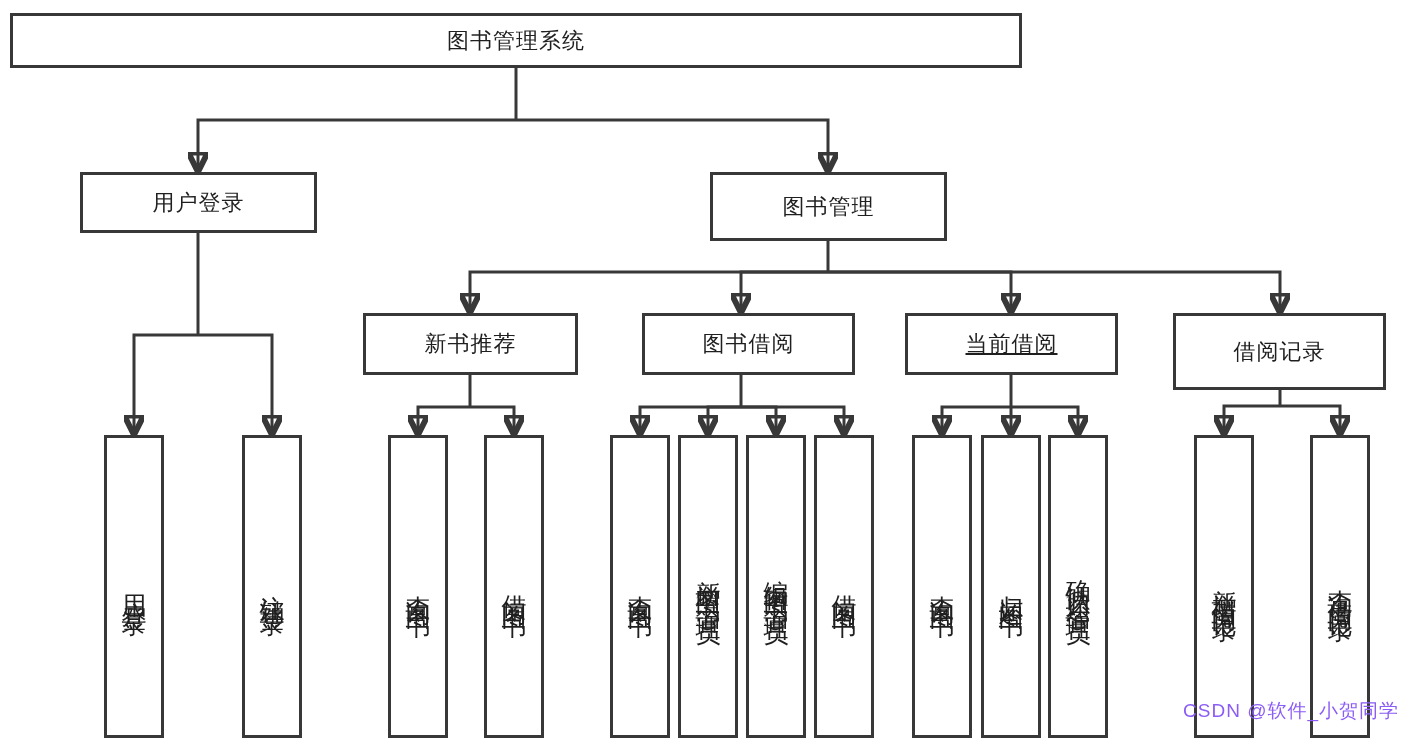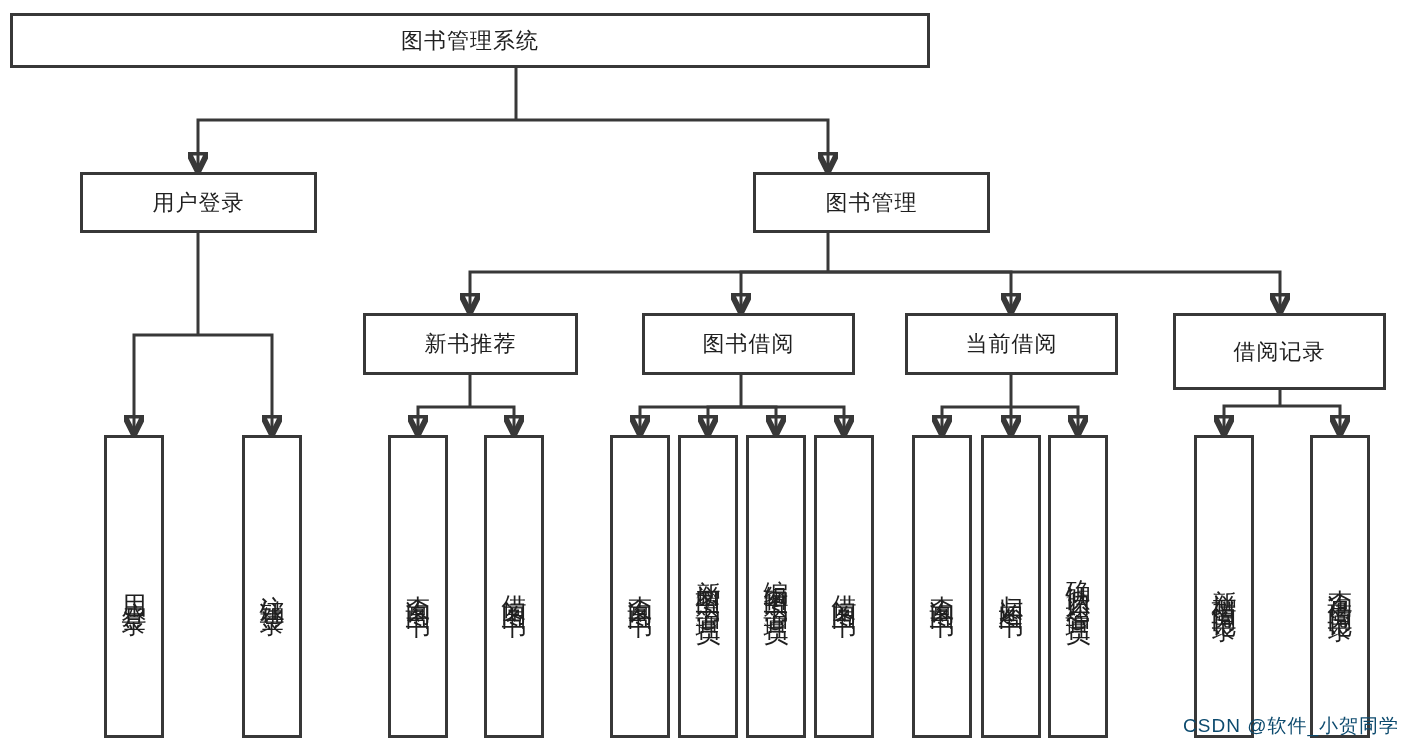--- a/index.html
+++ b/index.html
@@ -47,48 +47,48 @@
   .leaf .vlabel {
     writing-mode: vertical-rl;
     text-orientation: mixed;
     font-size: 25px;
     letter-spacing: 6px;
     line-height: 1;
     color: #1f1f1f;
     white-space: nowrap;
   }
   
-  #root-box      { left: 10px;   top: 13px;  width: 920px; height: 55px; }
+  #root-box      { left: 10px;   top: 13px;  width: 1012px; height: 55px; }
   #l2-user       { left: 80px;   top: 172px; width: 237px;  height: 61px; }
-  #l2-book       { left: 710px;  top: 172px; width: 237px;  height: 61px; margin-left: 43px; }
+  #l2-book       { left: 710px;  top: 172px; width: 237px;  height: 69px; }
   #l3-newbook    { left: 363px;  top: 313px; width: 215px;  height: 62px; text-align: right; }
   #l3-borrow     { left: 635px;  top: 313px; width: 213px;  height: 62px; margin-left: 7px; }
-  #l3-current    { left: 905px;  top: 313px; width: 213px;  height: 62px; }
+  #l3-current    { left: 905px;  top: 313px; width: 213px;  height: 62px; text-decoration: underline; }
   #l3-record     { left: 1173px; top: 313px; width: 213px;  height: 77px; }
   .leaf          { top: 435px;   width: 60px; height: 303px; }
   #lf-login      { left: 104px; }
   #lf-logout     { left: 242px; }
   #lf-query1     { left: 388px; }
   #lf-borrow1    { left: 484px; }
   #lf-query2     { left: 610px; }
   #lf-add-book   { left: 678px; }
   #lf-edit-book  { left: 746px; }
   #lf-borrow2    { left: 814px; }
   #lf-query3     { left: 912px; }
   #lf-return     { left: 981px; }
   #lf-confirm    { left: 1048px; }
   #lf-add-rec    { left: 1194px; }
   #lf-query-rec  { left: 1310px; }
   #watermark {
     position: absolute;
     right: 6px;
-    top: 713px;
+    top: 698px;
     font-size: 19px;
     letter-spacing: 1px;
-    color: #0c4a6e;
+    color: #8b5cf6;
     white-space: nowrap;
   }
 </style>
 </head>
 <body>
 
 <div id="canvas">
 
   <svg id="wires" viewBox="0 0 1405 747" xmlns="http://www.w3.org/2000/svg">
     <defs>

